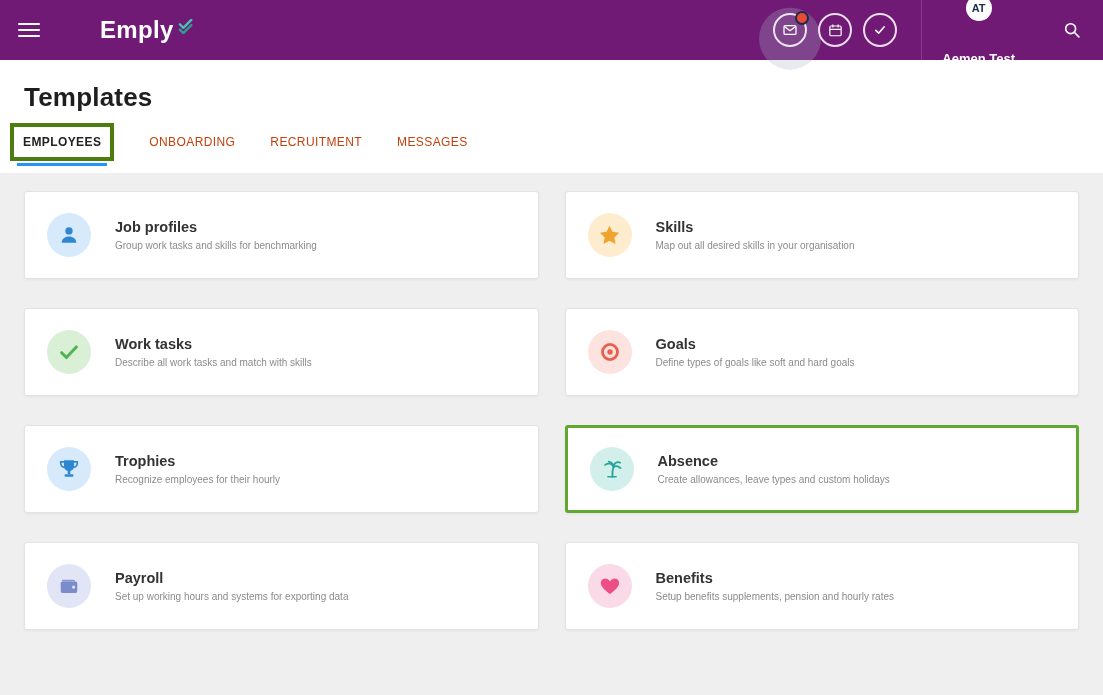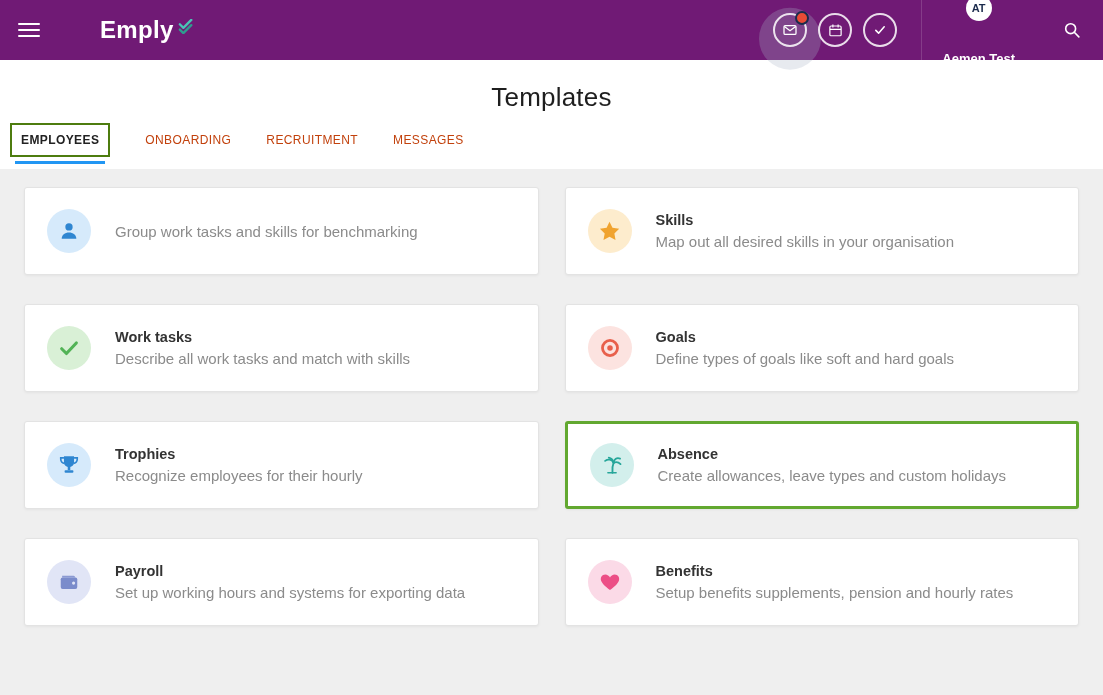--- a/index.html
+++ b/index.html
@@ -45,31 +45,31 @@
   .avatar {
     width: 26px; height: 26px; border-radius: 50%; background: #fff;
     color: #1b2b4c; font-size: 11px; font-weight: 700;
     display: flex; align-items: center; justify-content: center;
   }
   .user-name { color: #fff; font-size: 13px; font-weight: 600; margin-top: 20px; }
   .search-btn { margin-left: 48px; margin-right: 22px; background: none; border: none; cursor: pointer; padding: 0; display:flex; }
 
   
   .page-header { padding: 22px 24px 0; background: #fff; }
-  .page-title { margin: 0; font-size: 26px; font-weight: 400; color: #1e1e1e; letter-spacing: .2px; text-align: center; }
+  .page-title { margin: 0; font-size: 26px; font-weight: 700; color: #1e1e1e; letter-spacing: .2px; }
 
   
   .tabs { display: flex; align-items: center; gap: 35px; padding: 10px 0 12px 21px; background: #fff; }
   .tab {
     font-size: 12px; font-weight: 400; letter-spacing: .4px;
     color: #c2410c; cursor: pointer; white-space: nowrap;
   }
   .tab.active {
     color: #222; font-weight: 600; position: relative;
-    border: 2px solid #4d7c0f; padding: 8px 9px; margin-left: -11px;
+    border: 4px solid #4d7c0f; padding: 8px 9px; margin-left: -11px;
   }
   .tab.active::after {
     content: ""; position: absolute; left: 3px; right: 3px; bottom: -9px;
     height: 3px; background: #2196f3;
   }
 
   
   .content {
     flex: 1; background: #efefef; padding: 18px 24px;
     display: grid; grid-template-columns: 1fr 1fr;
@@ -87,21 +87,21 @@
     display: flex; align-items: center; justify-content: center;
   }
   .bg-blue   { background: #d6eafb; }
   .bg-orange { background: #fdeccd; }
   .bg-green  { background: #d9f0d6; }
   .bg-red    { background: #fce3e0; }
   .bg-teal   { background: #d3efec; }
   .bg-purple { background: #e1e5f6; }
   .bg-pink   { background: #fbdae7; }
   .card-title { font-size: 14.5px; font-weight: 700; color: #333; margin-bottom: 5px; }
-  .card-desc  { font-size: 15px; color: #8b8b8b; }
+  .card-desc  { font-size: 10px; color: #8b8b8b; }
 </style>
 </head>
 <body>
 
 <nav class="navbar">
   <div class="hamburger">
       <span></span>
       <span></span>
       <span></span>
     </div>
@@ -171,20 +171,21 @@
 <main class="content">
 
   <div class="card">
     <div class="icon-circle bg-blue">
       <svg viewBox="0 0 24 24" width="22" height="22" fill="#2f86d1">
         <circle cx="12" cy="7.5" r="4"></circle>
         <path d="M4 20.5c0-4.5 3.6-7 8-7s8 2.5 8 7z"></path>
       </svg>
     </div>
     <div class="card-text">
+      <div class="card-title">Job profiles</div>
       <div class="card-desc">Group work tasks and skills for benchmarking</div>
     </div>
   </div>
 
   <div class="card">
     <div class="icon-circle bg-orange">
       <svg viewBox="0 0 24 24" width="23" height="23" fill="#f0a32f">
         <path d="M12 1.8l3.1 6.3 7 1-5 4.9 1.2 6.9L12 17.6l-6.3 3.3L7 14 2 9.1l7-1z"></path>
       </svg>
     </div>

